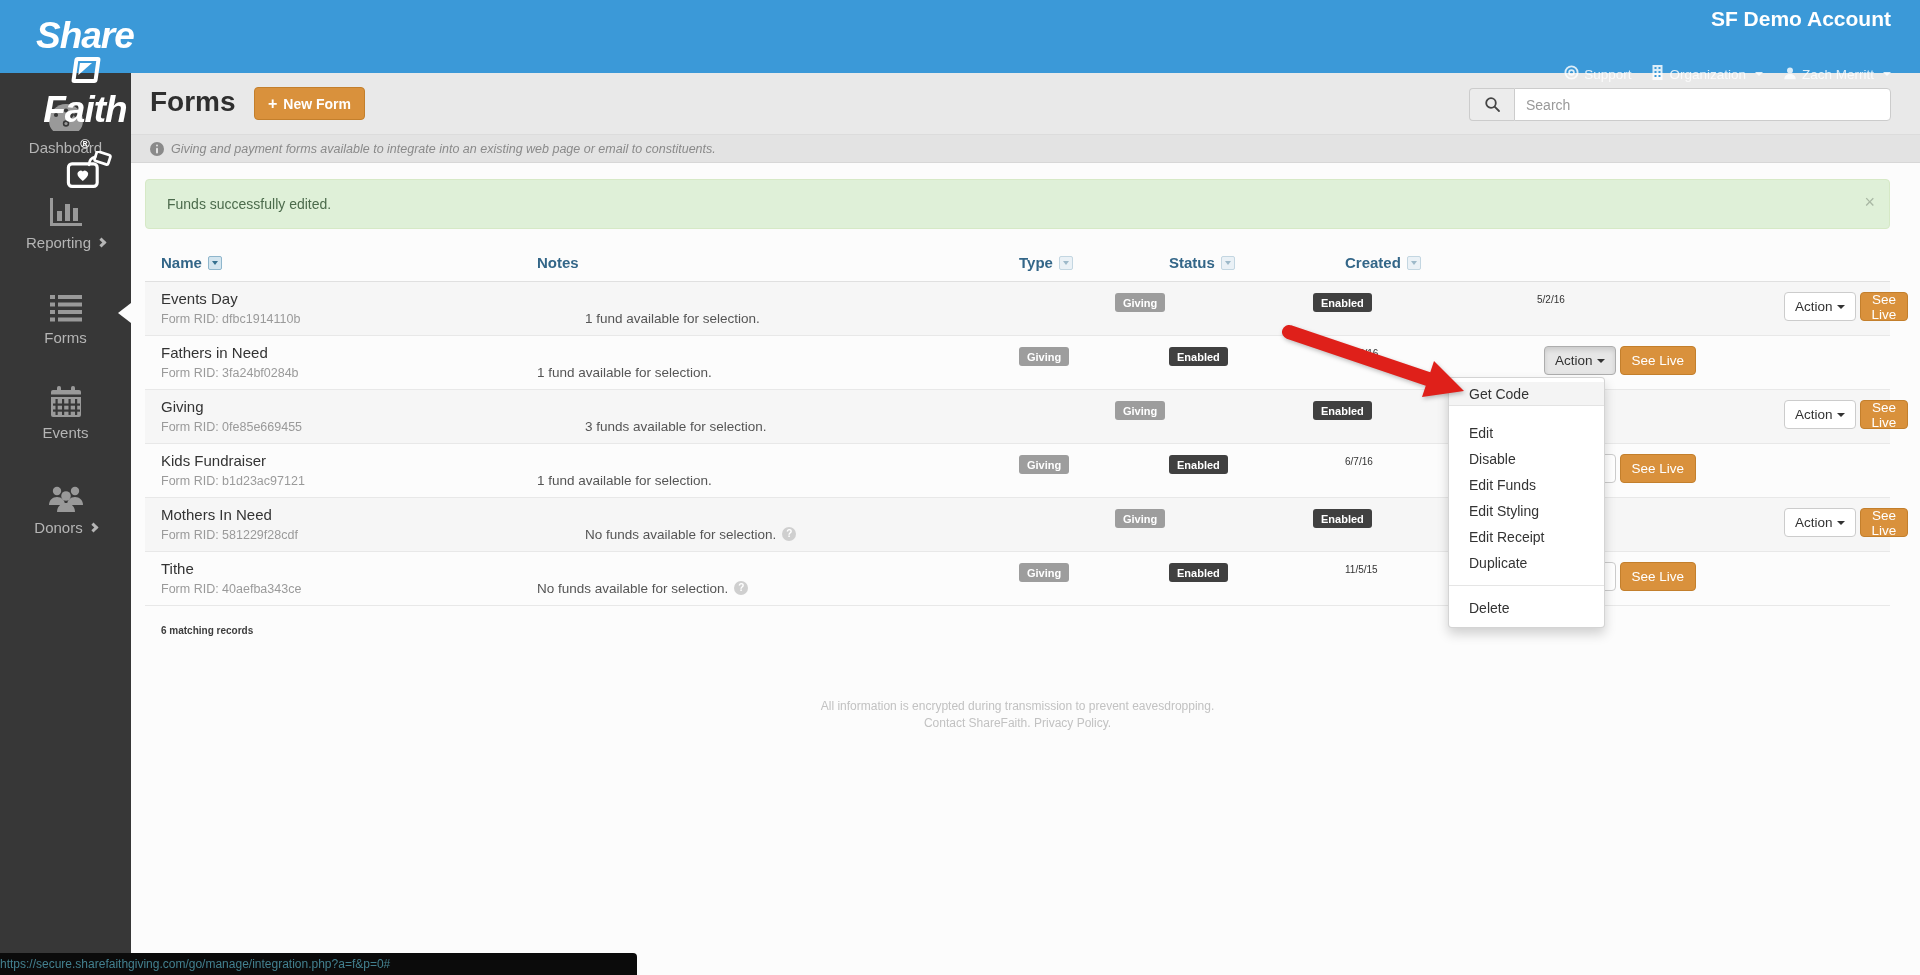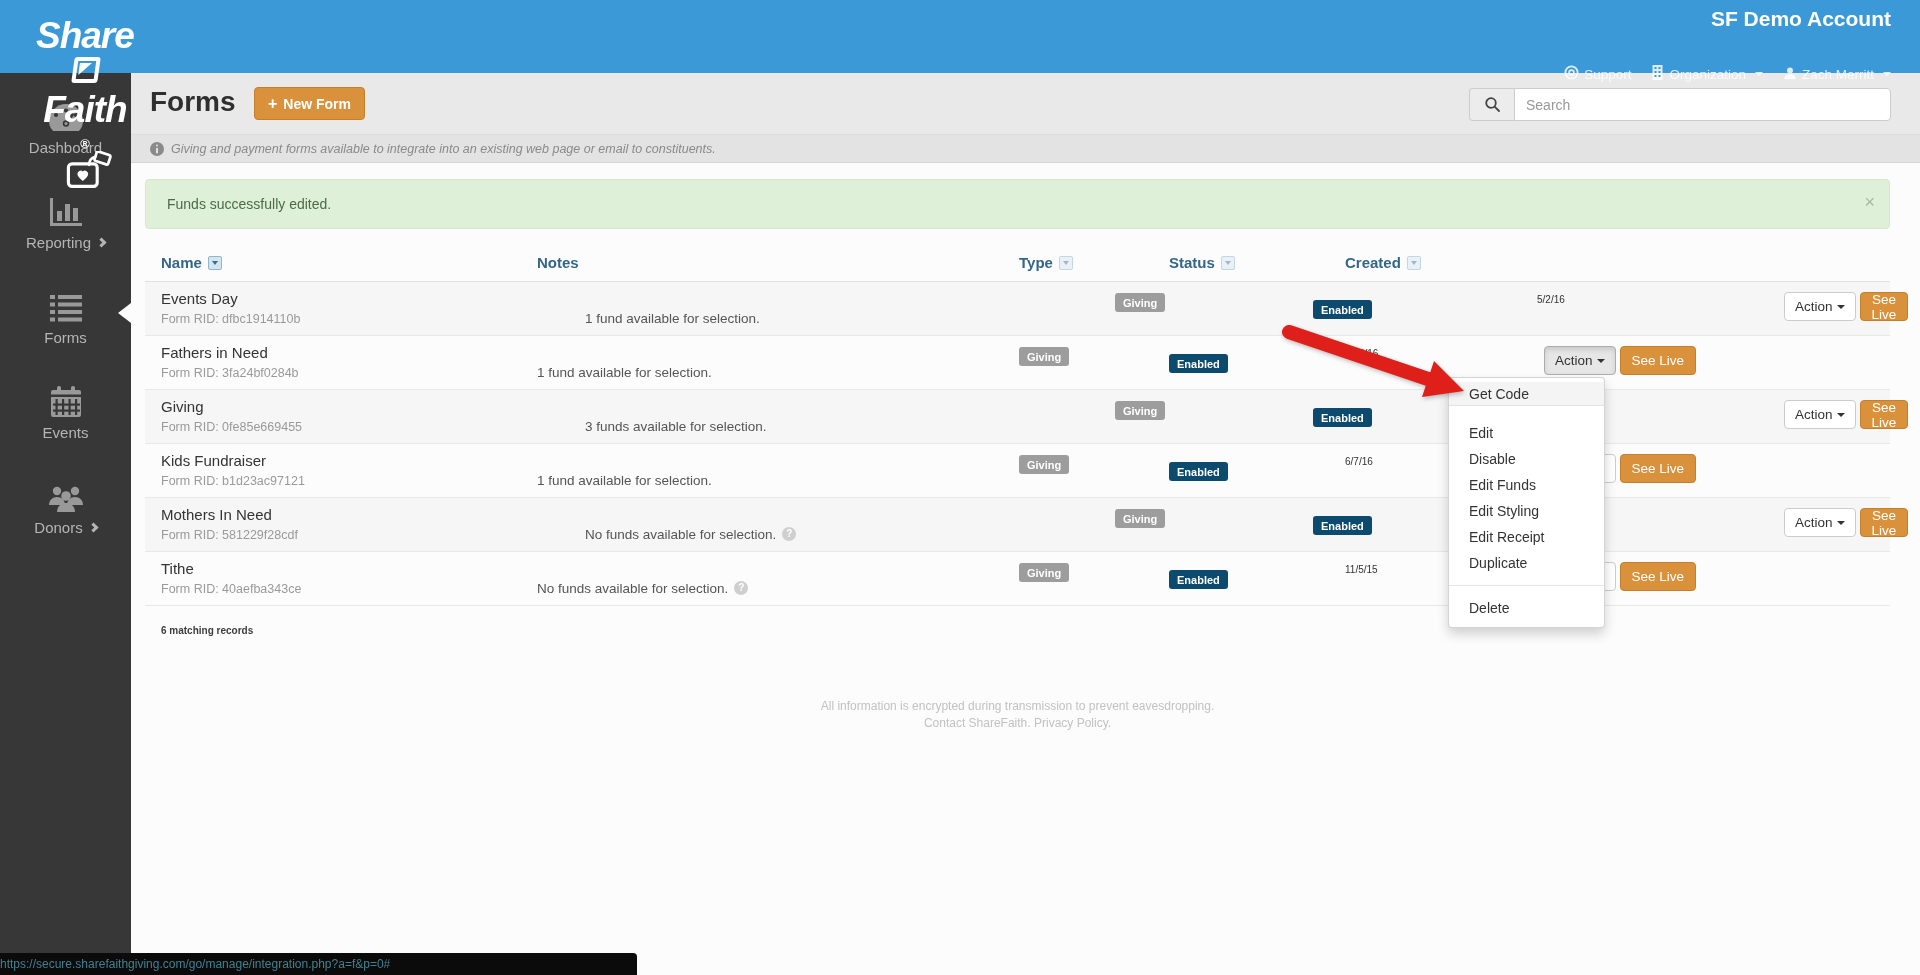--- a/index.html
+++ b/index.html
@@ -109,21 +109,21 @@
   .row-rid { font-size:12.5px; color:#9a9a9a; margin-top:5px; }
   .cell-notes { padding-top:29px; font-size:13.5px; color:#555; display:flex; align-items:flex-start; gap:6px; }
   .help-icon {
     width:14px; height:14px; border-radius:50%; background:#cfcfcf; color:#fff;
     font-size:10px; font-weight:700; text-align:center; line-height:14px; display:inline-block; cursor:pointer;
   }
   .help-icon:empty { display:none; }
   .cell-badge { padding-top:11px; }
   .badge { display:inline-block; padding:4px 8px 3px; border-radius:3px; font-size:11px; font-weight:700; color:#fff; }
   .badge-type { background:#9d9d9d; }
-  .badge-status { background:#0c4a6e;margin-top:7px; }
+  .badge-status { background:#404040; }
   .cell-created { padding-top:12px; font-size:10px; color:#333; }
   .cell-actions { padding-top:10px; display:flex; gap:4px; align-items:flex-start; }
   .btn-action {
     height:29px; padding:0 10px; background:#fff; border:1px solid #ccc; border-radius:4px;
     font-size:13.5px; color:#333; cursor:pointer; display:flex; align-items:center; font-family:inherit;
   }
   .btn-action .caret { color:#333; }
   .btn-action.open { background:#e6e6e6; border-color:#adadad; box-shadow:inset 0 3px 5px rgba(0,0,0,.12); }
   .btn-see-live {
     height:29px; padding:0 11px; background:#d9913c; border:1px solid #c37f2c; border-radius:4px;

